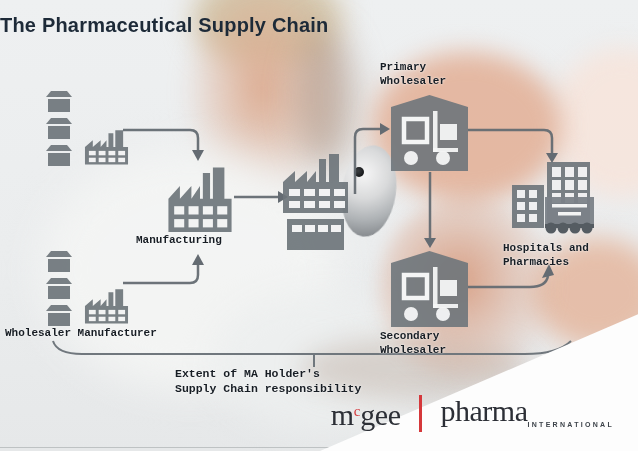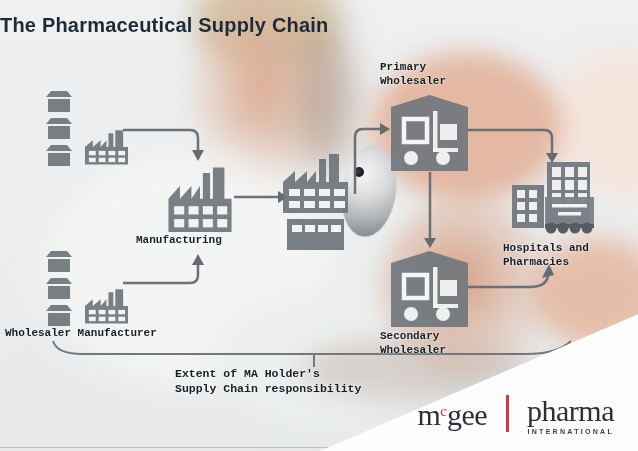--- a/index.html
+++ b/index.html
@@ -47,21 +47,21 @@
   
   #wedge{
     position:absolute;left:320px;top:310px;width:318px;height:141px;z-index:7;
     background:#fdfdfd;clip-path:polygon(100% 3%,100% 100%,0% 100%);
   }
   #logo{position:absolute;right:24px;top:394px;z-index:8;display:flex;align-items:flex-start;
     font-family:"Liberation Serif",serif;color:#2c2f36;gap:12px;}
   .lg-word{font-size:30px;line-height:34px;letter-spacing:-.5px;}
   .lg-sup{font-size:15px;color:#d5383b;vertical-align:9px;letter-spacing:0;}
   .lg-bar{width:3px;height:37px;background:#d5383b;margin:1px 6px 0 7px;}
-  .lg-col{display:flex;flex-direction:column;align-items:flex-end;}
+  .lg-col{display:flex;flex-direction:row;align-items:flex-end;}
   .lg-tag{font-family:"Liberation Sans",sans-serif;font-size:7px;font-weight:bold;
     letter-spacing:2.3px;color:#3d434a;margin-top:0px;}
 </style>
 </head>
 <body>
 
 <div id="stage">
 
   <div>
     <div class="blob b-hair"></div>

